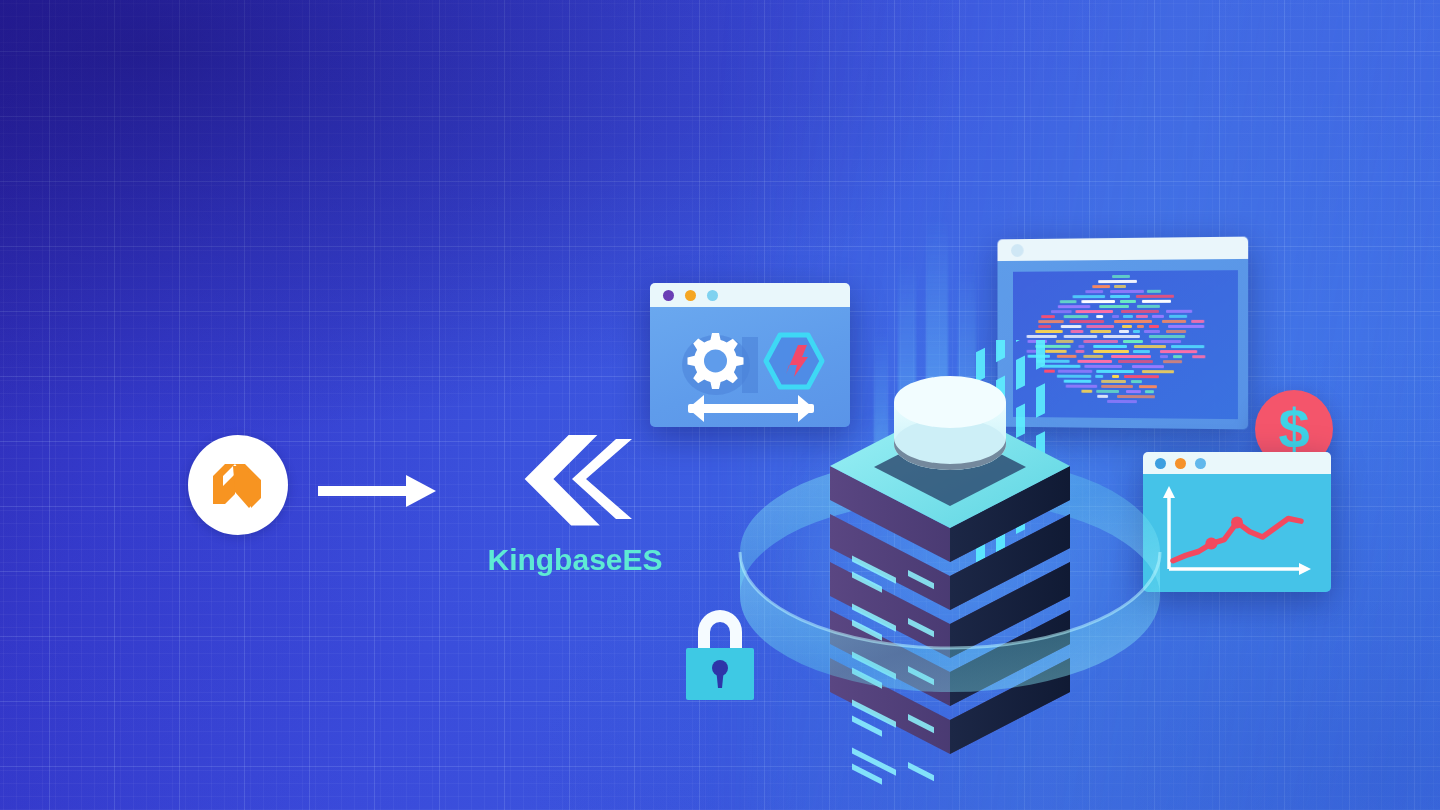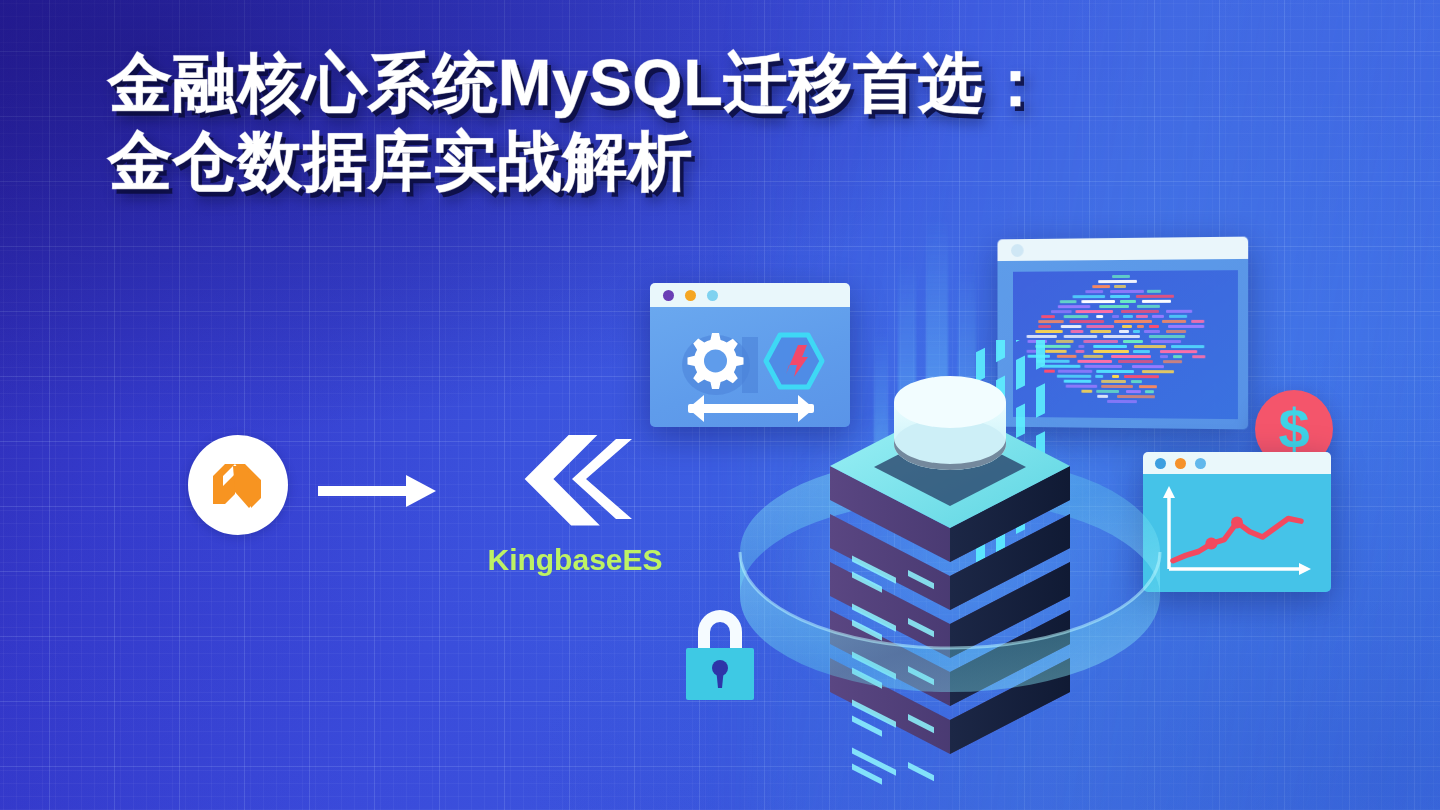--- a/index.html
+++ b/index.html
@@ -112,21 +112,21 @@
   }
   .brand-label {
     margin-top: 10px;
     color: #ffffff;
     font-size: 33px;
     font-weight: 600;
     letter-spacing: .5px;
   }
   .kingbase-label {
     margin-top: 8px;
-    color: #bef264;
+    color: #5eead4;
     font-size: 30px;
     font-weight: 700;
     letter-spacing: 0;
   }
   .arrow-wrap {
     position: absolute;
     left: 168px;
     top: 36px;
     width: 120px;
     height: 40px;
@@ -265,24 +265,20 @@
 <body>
 
 <div id="stage">
 
   <div class="bg-base"></div>
   <div class="bg-grid-soft"></div>
   <div class="bg-grid"></div>
   <div class="bg-vignette"></div>
   <div class="bg-diag-glow"></div>
 
-  <div class="title-block">
-    <div class="title-line">金融核心系统MySQL迁移首选：</div>
-    <div class="title-line">金仓数据库实战解析</div>
-  </div>
 
   <div class="win win-tools">
     <div class="win-bar">
       <span class="dot" style="background:#6b3fb5"></span>
       <span class="dot" style="background:#f5a623"></span>
       <span class="dot" style="background:#7fd2f0"></span>
     </div>
     <div class="win-tools-body">
       <svg width="200" height="120" viewBox="0 0 200 120">
 

